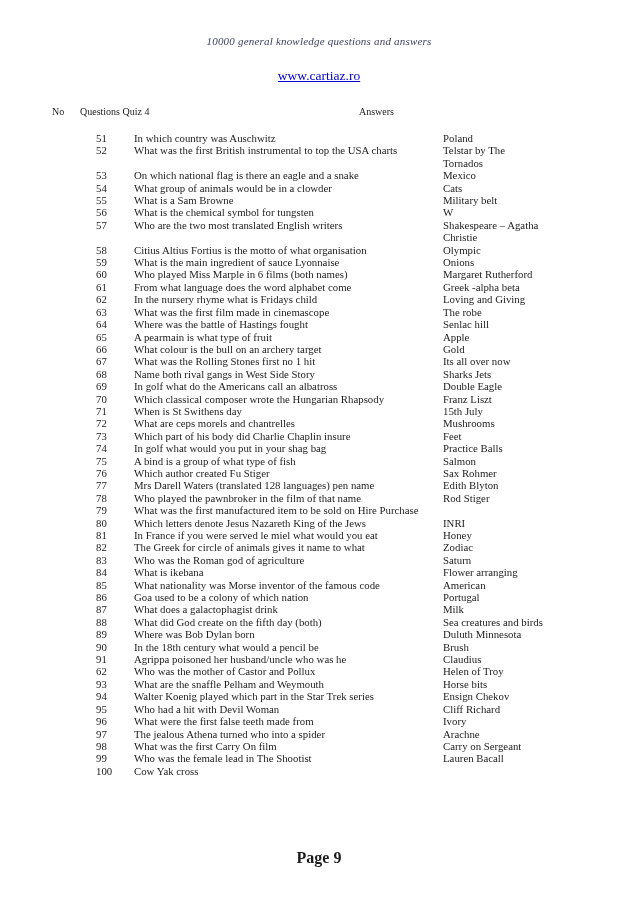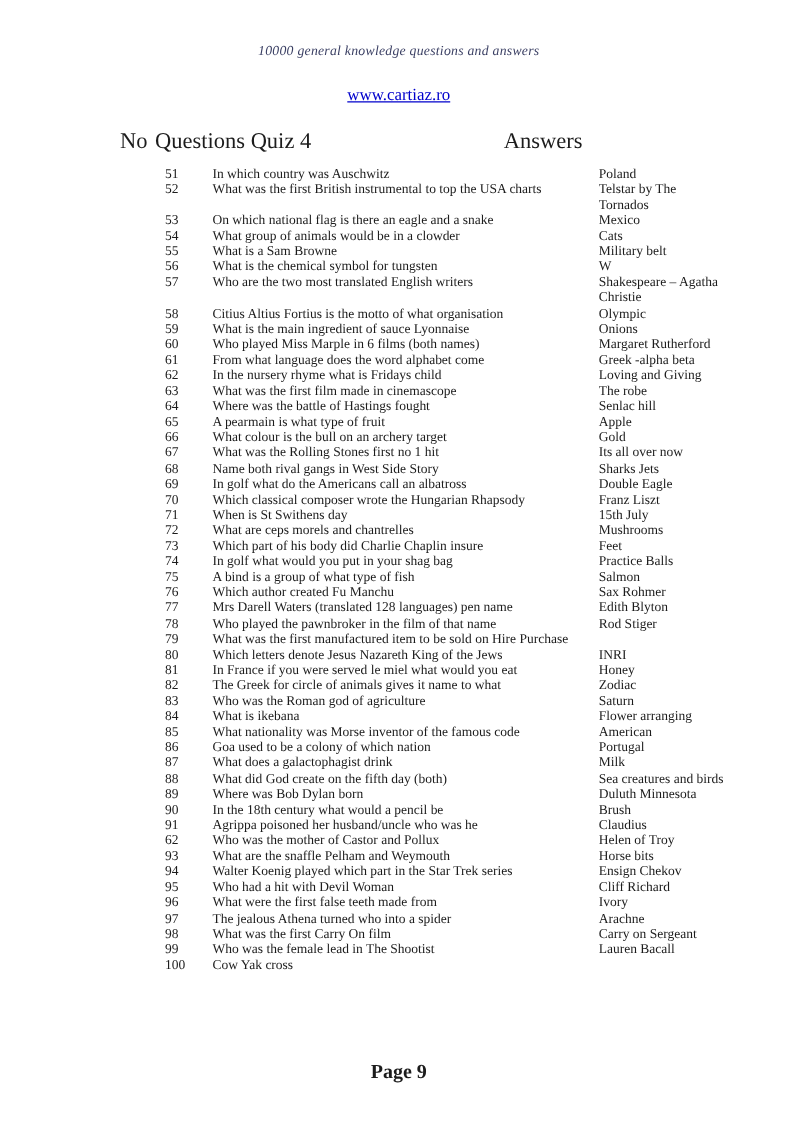--- a/index.html
+++ b/index.html
@@ -37,34 +37,33 @@
     font-weight: normal;
     font-size: 13.5px;
     line-height: 16px;
     color: #0000cc;
     text-decoration: underline;
     cursor: pointer;
   }
   .cols-header {
     display: grid;
     grid-template-columns: 28px 279px auto;
-    margin: 20px 0 0 96px;
-    font-size: 18px;
+    margin: 20px 0 0 52px;
+    font-size: 10px;
     line-height: 15px;
     font-family: Liberation Serif, serif;
   }
   .rows {
     margin: 13px 0 0 96px;
   }
   .row {
     display: grid;
     grid-template-columns: 38px 309px 100px;
     font-size: 10.8px;
     line-height: 12.4px;
-    margin-left: 36px;
   }
   .row .q {
     padding-right: 14px;
   }
   .row .a {
     width: 100px;
   }
   .doc-footer {
     position: absolute;
     top: 849px;
@@ -238,21 +237,21 @@
   </div>
 
   <div class="row">
     <span class="no">75</span>
     <span class="q">A bind is a group of what type of fish</span>
     <span class="a">Salmon</span>
   </div>
 
   <div class="row">
     <span class="no">76</span>
-    <span class="q">Which author created Fu Manchu</span>
+    <span class="q">Which author created Fu Stiger</span>
     <span class="a">Sax Rohmer</span>
   </div>
 
   <div class="row">
     <span class="no">77</span>
     <span class="q">Mrs Darell Waters (translated 128 languages) pen name</span>
     <span class="a">Edith Blyton</span>
   </div>
 
   <div class="row">

